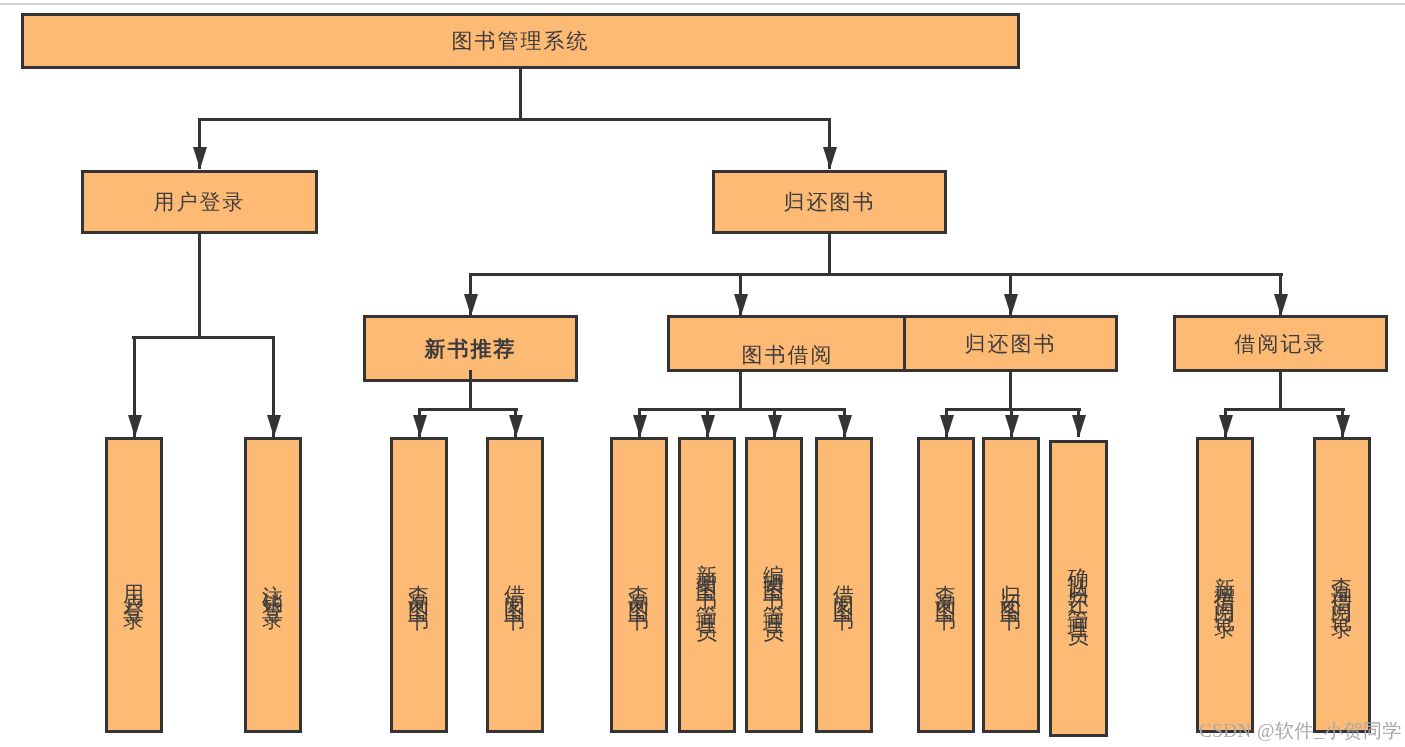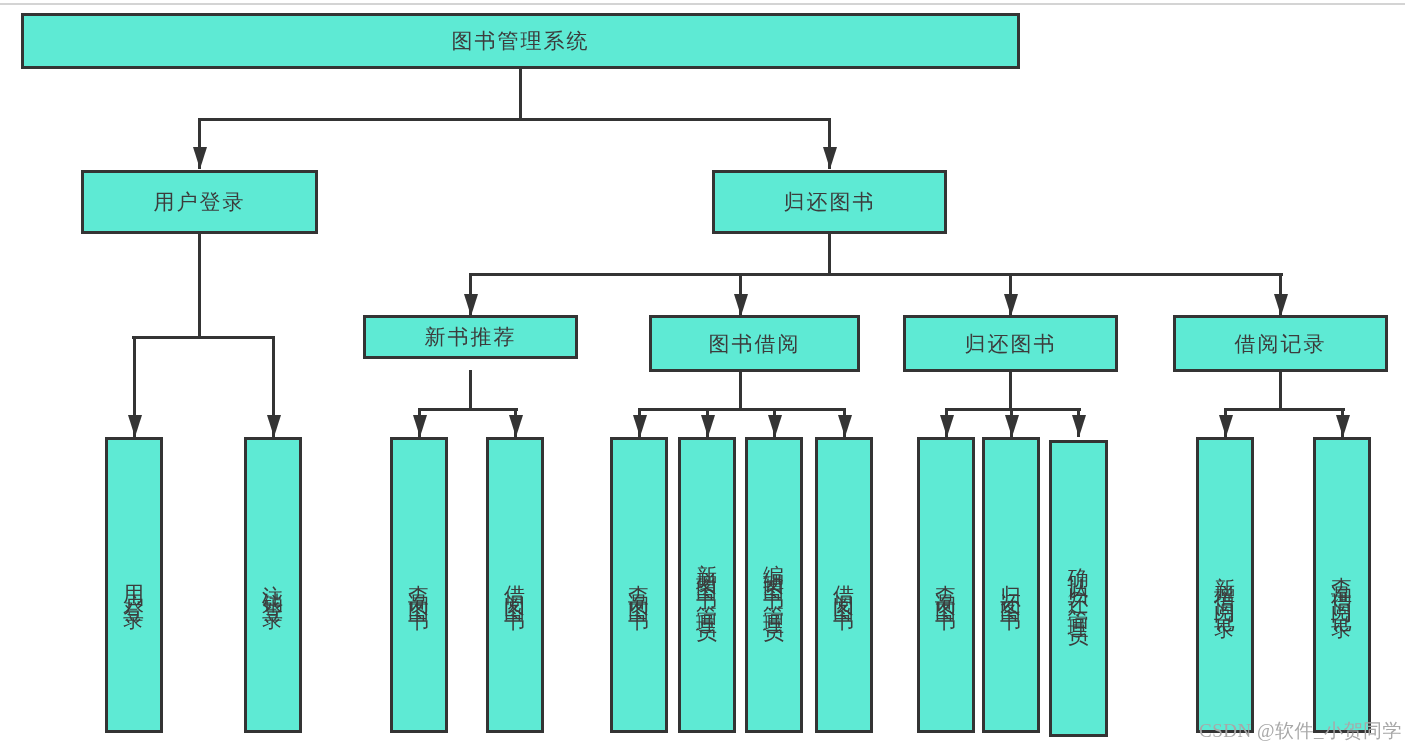--- a/index.html
+++ b/index.html
@@ -7,21 +7,21 @@
     position:relative;
     width:1405px;height:747px;
     background:#ffffff;
     font-family:"Liberation Sans","DejaVu Sans",sans-serif;
     overflow:hidden;
   }
   .box{
     position:absolute;
     box-sizing:border-box;
     border:3px solid #343434;
-    background:#5eead4;
+    background:#fdba74;
     display:flex;
     align-items:center;
     justify-content:center;
     color:#3c3c3c;
   }
   .hbox .lbl{
     font-size:21px;
     letter-spacing:2px;
     white-space:nowrap;
   }
@@ -96,24 +96,24 @@
   <div class="arrow" style="left:133px;top:336px;height:101px;"></div>
   <div class="arrow" style="left:272px;top:336px;height:101px;"></div>
 
   <div class="line" style="left:828px;top:232px;width:3px;height:43px;"></div>
   <div class="line" style="left:469px;top:273px;width:814px;height:3px;"></div>
   <div class="arrow" style="left:469px;top:273px;height:43px;"></div>
   <div class="arrow" style="left:739px;top:273px;height:43px;"></div>
   <div class="arrow" style="left:1009px;top:273px;height:43px;"></div>
   <div class="arrow" style="left:1279px;top:273px;height:43px;"></div>
 
-  <div class="box hbox" style="left:363px;top:315px;width:215px;height:44px;">
+  <div class="box hbox" style="left:363px;top:315px;width:215px;height:67px;font-weight:bold;">
     <span class="lbl">新书推荐</span>
   </div>
-  <div class="box hbox" style="left:649px;top:315px;width:211px;height:57px;">
+  <div class="box hbox" style="left:667px;top:315px;width:241px;height:57px;align-items:flex-end;">
     <span class="lbl">图书借阅</span>
   </div>
   <div class="box hbox" style="left:903px;top:315px;width:215px;height:57px;">
     <span class="lbl">归还图书</span>
   </div>
   <div class="box hbox" style="left:1173px;top:315px;width:215px;height:57px;">
     <span class="lbl">借阅记录</span>
   </div>
 
   <div class="line" style="left:469px;top:370px;width:3px;height:40px;"></div>

